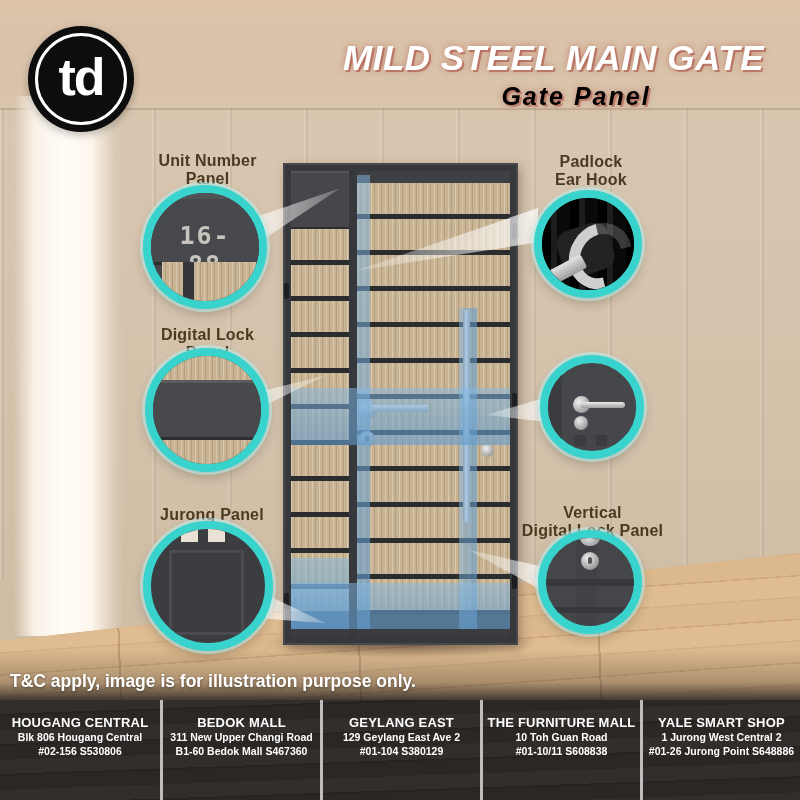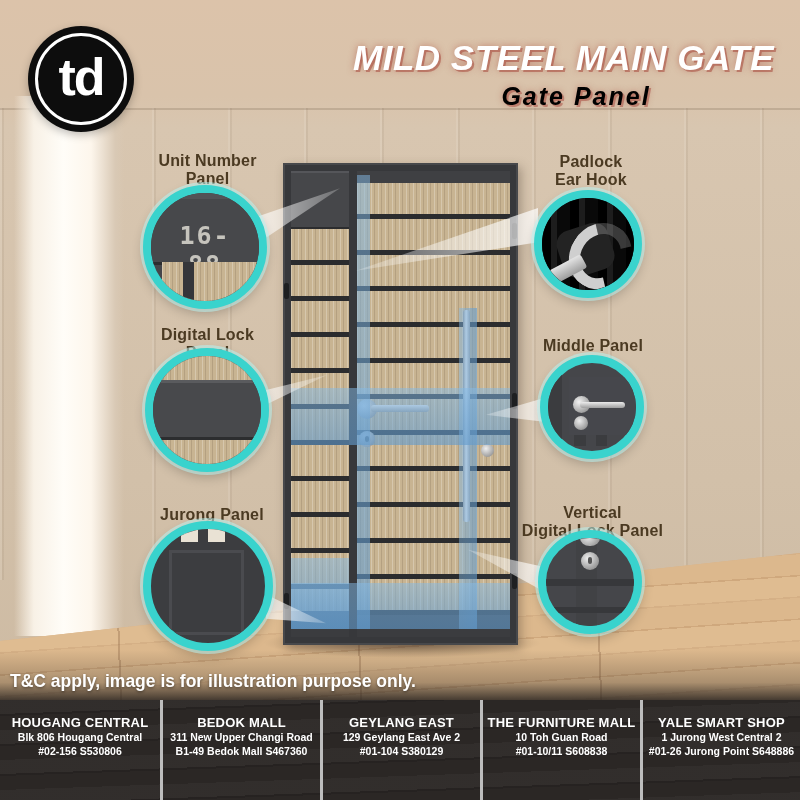--- a/index.html
+++ b/index.html
@@ -25,21 +25,21 @@
     background:radial-gradient(ellipse at center, rgba(55,42,32,0.5) 0%, rgba(55,42,32,0) 70%);}
   .footer-shadow{position:absolute;left:0;top:650px;width:800px;height:50px;
     background:linear-gradient(180deg, rgba(48,39,32,0) 0%, rgba(48,39,32,0.30) 65%, rgba(43,37,33,0.85) 100%);}
 
   
   .logo{position:absolute;left:28px;top:26px;width:106px;height:106px;border-radius:50%;
     background:#0d0d0d;box-shadow:0 3px 8px rgba(0,0,0,0.25);}
   .logo-ring{position:absolute;inset:7px;border:3px solid #ffffff;border-radius:50%;}
   .logo-text{position:absolute;inset:0;display:flex;align-items:center;justify-content:center;
     color:#ffffff;font-size:52px;font-weight:800;letter-spacing:-2px;padding-bottom:4px;}
-  .title{position:absolute;right:26px;top:38px;width:560px;text-align:right;color:#ffffff;
+  .title{position:absolute;right:36px;top:38px;width:560px;text-align:right;color:#ffffff;
     font-size:35px;font-weight:800;font-style:italic;letter-spacing:0.5px;
     text-shadow:2px 2px 0 rgba(168,74,62,0.55), 0 0 7px rgba(168,74,62,0.55);}
   .subtitle{position:absolute;right:24px;top:82px;width:400px;text-align:center;color:#000000;
     font-size:25px;font-weight:800;font-style:italic;letter-spacing:2px;
     text-shadow:2px 2px 0 rgba(168,74,62,0.5), 0 0 6px rgba(168,74,62,0.5);}
 
   
   .door{position:absolute;left:283px;top:163px;width:235px;height:482px;background:#37383b;
     box-shadow:inset 0 0 0 2px #47484b, 3px 4px 10px rgba(60,45,35,0.35);}
   .wood{background-color:#c8b492;
@@ -221,23 +221,20 @@
     <div>Panel</div>
   </div>
   <div class="callout-label l2">
     <div>Padlock</div>
     <div>Ear Hook</div>
   </div>
   <div class="callout-label l3">
     <div>Digital Lock</div>
     <div>Panel</div>
   </div>
-  <div class="callout-label l4">
-    <div>Middle Panel</div>
-  </div>
   <div class="callout-label l5">
     <div>Jurong Panel</div>
   </div>
   <div class="callout-label l6">
     <div>Vertical</div>
     <div>Digital Lock Panel</div>
   </div>
 
   <div class="callout-circle c1">
     <div class="circ-abs c1-panel"></div>
@@ -289,21 +286,21 @@
 
   <div class="footer">
     <div class="footer-col">
       <div class="fc-name">HOUGANG CENTRAL</div>
       <div class="fc-addr">Blk 806 Hougang Central</div>
       <div class="fc-addr">#02-156 S530806</div>
     </div>
     <div class="footer-col">
       <div class="fc-name">BEDOK MALL</div>
       <div class="fc-addr">311 New Upper Changi Road</div>
-      <div class="fc-addr">B1-49 Bedok Mall S467360</div>
+      <div class="fc-addr">B1-60 Bedok Mall S467360</div>
     </div>
     <div class="footer-col">
       <div class="fc-name">GEYLANG EAST</div>
       <div class="fc-addr">129 Geylang East Ave 2</div>
       <div class="fc-addr">#01-104 S380129</div>
     </div>
     <div class="footer-col">
       <div class="fc-name">THE FURNITURE MALL</div>
       <div class="fc-addr">10 Toh Guan Road</div>
       <div class="fc-addr">#01-10/11 S608838</div>

